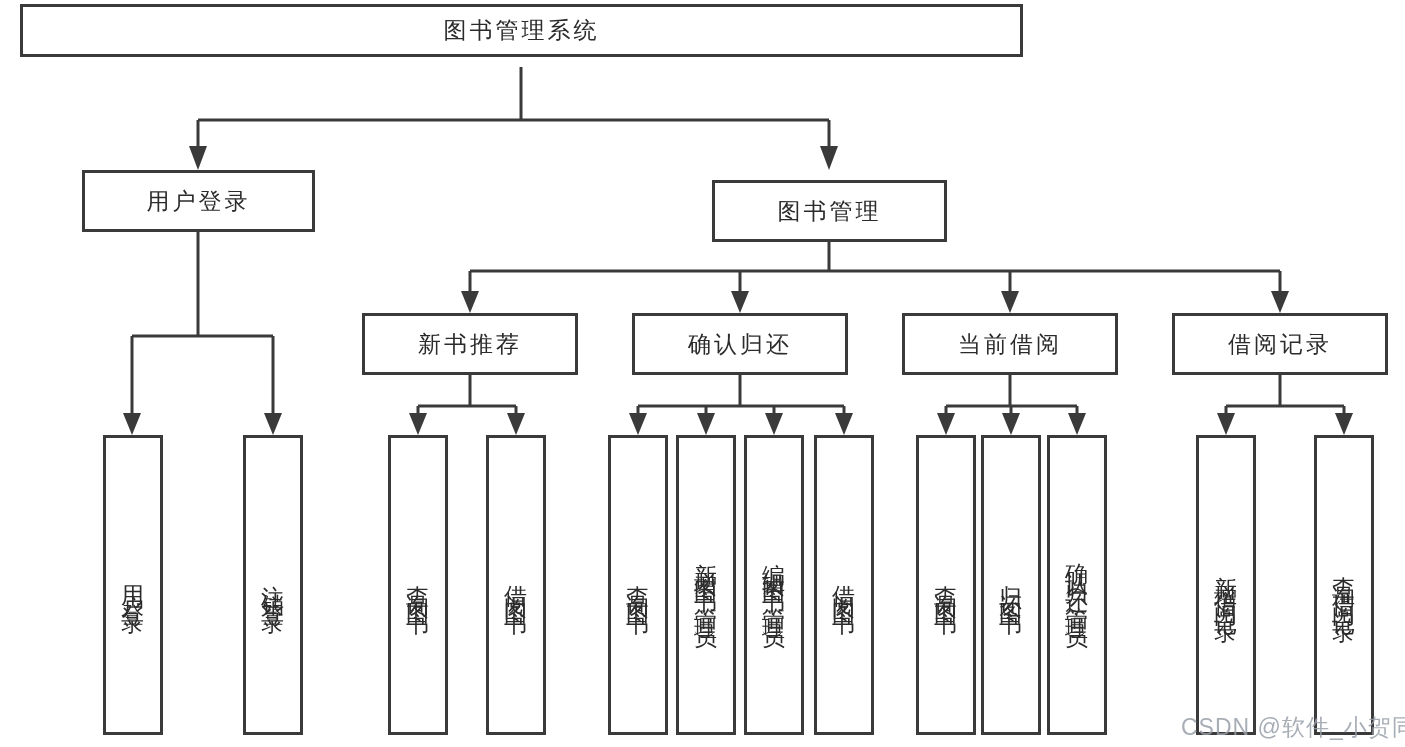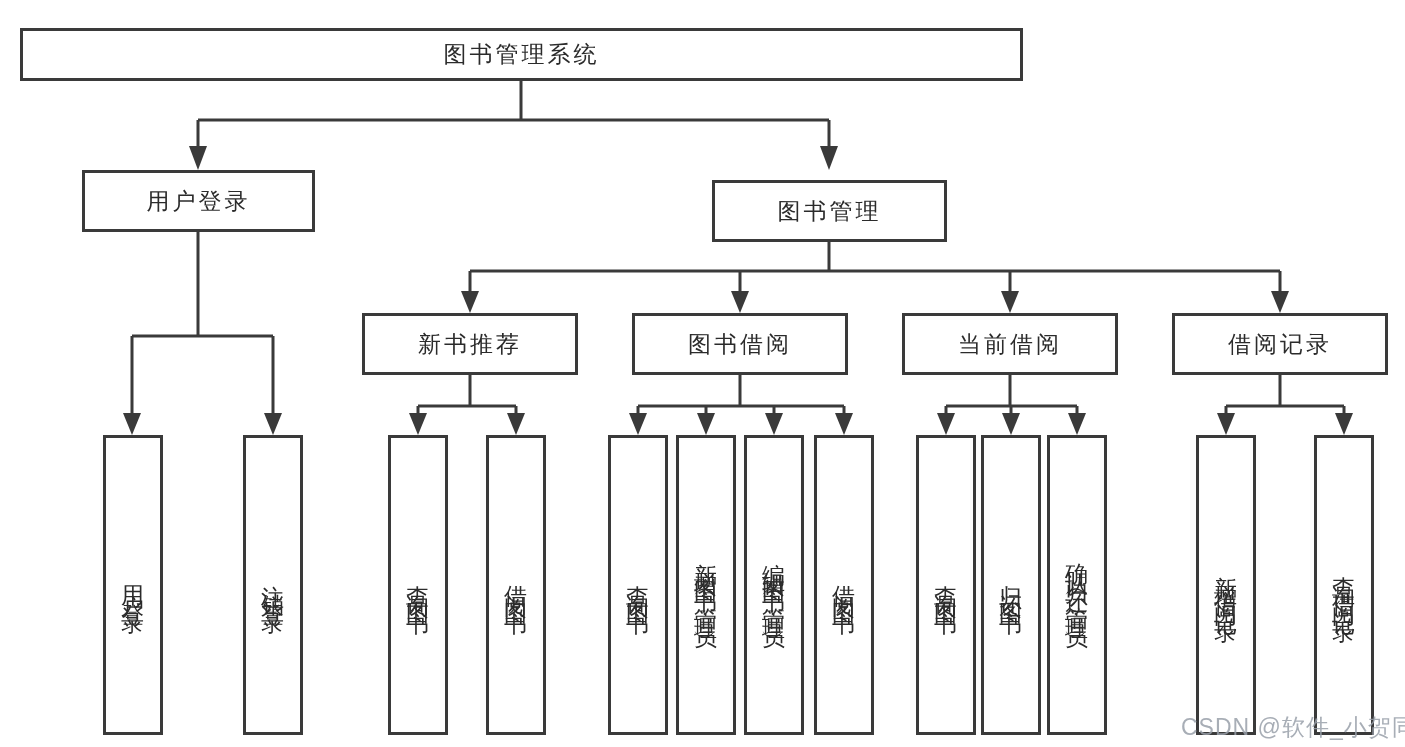--- a/index.html
+++ b/index.html
@@ -24,21 +24,21 @@
     align-items:center;
     justify-content:center;
     color:var(--text);
     z-index:2;
   }
   .hbox{
     font-size:23px;
     letter-spacing:3px;
     height:62px;
   }
-  .root{left:20px;top:28px;width:1003px;height:53px;}
+  .root{left:20px;top:4px;width:1003px;height:53px;}
   .vbox{
     width:60px;height:300px;top:435px;
   }
   .vbox span{
     writing-mode:vertical-rl;
     text-orientation:mixed;
     font-size:23px;
     letter-spacing:9px;
     line-height:1.05;
     white-space:nowrap;
@@ -107,21 +107,21 @@
     <span>用户登录</span>
   </div>
   <div class="box hbox" style="left:712px;top:180px;width:235px;">
     <span>图书管理</span>
   </div>
 
   <div class="box hbox" style="left:362px;top:313px;width:216px;font-family:Liberation Serif, serif;">
     <span>新书推荐</span>
   </div>
   <div class="box hbox" style="left:632px;top:313px;width:216px;">
-    <span>图书借阅</span>
+    <span>确认归还</span>
   </div>
   <div class="box hbox" style="left:902px;top:313px;width:216px;">
     <span>当前借阅</span>
   </div>
   <div class="box hbox" style="left:1172px;top:313px;width:216px;">
     <span>借阅记录</span>
   </div>
 
   <div class="box vbox" style="left:103px;">
     <span>用户登录</span>

